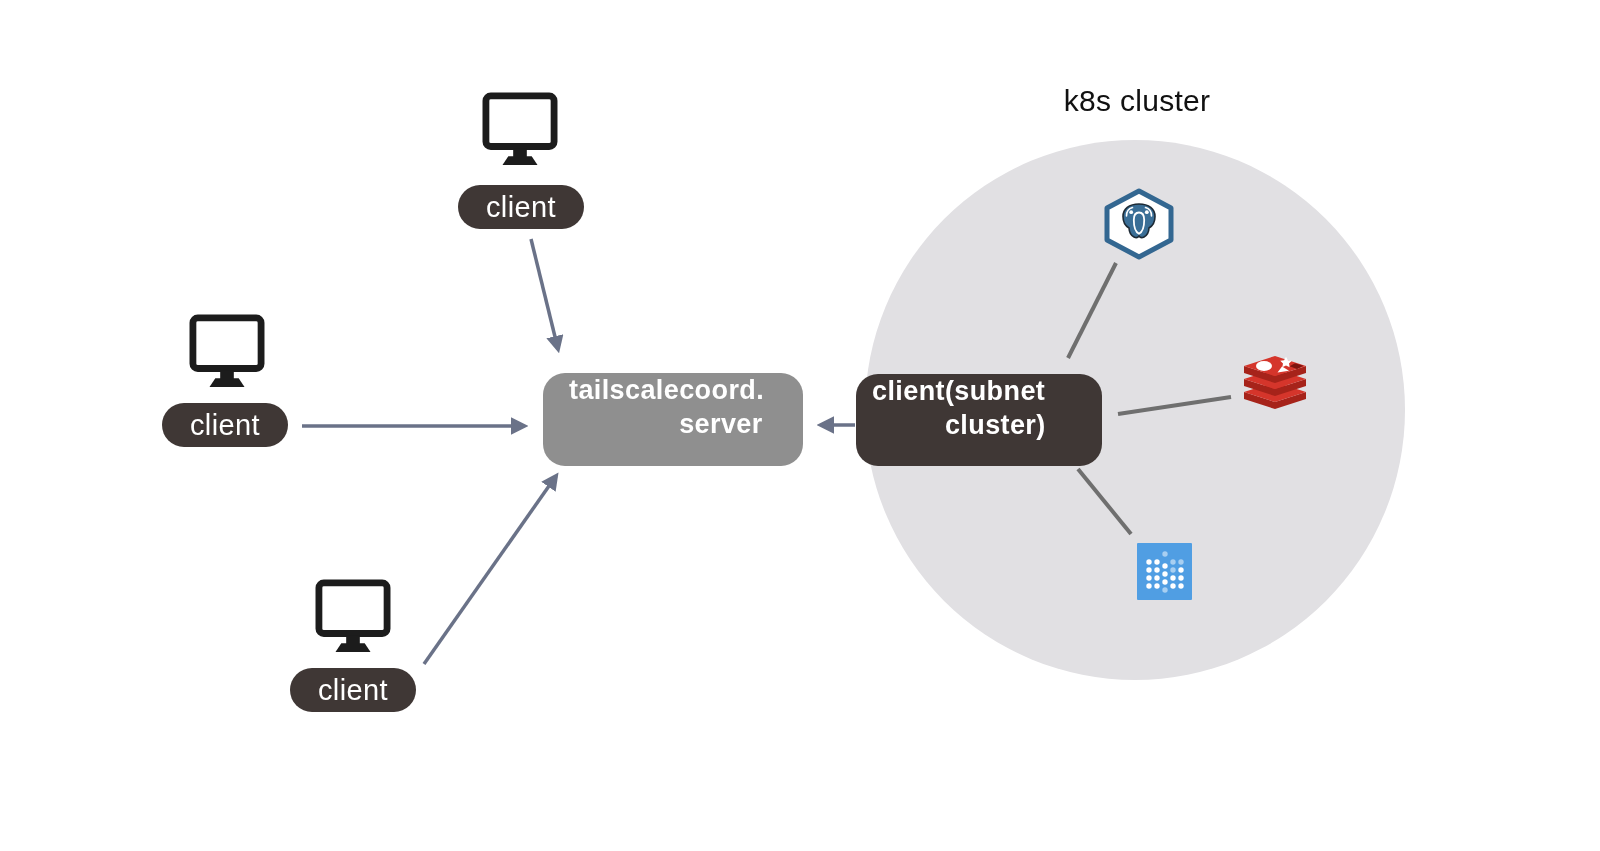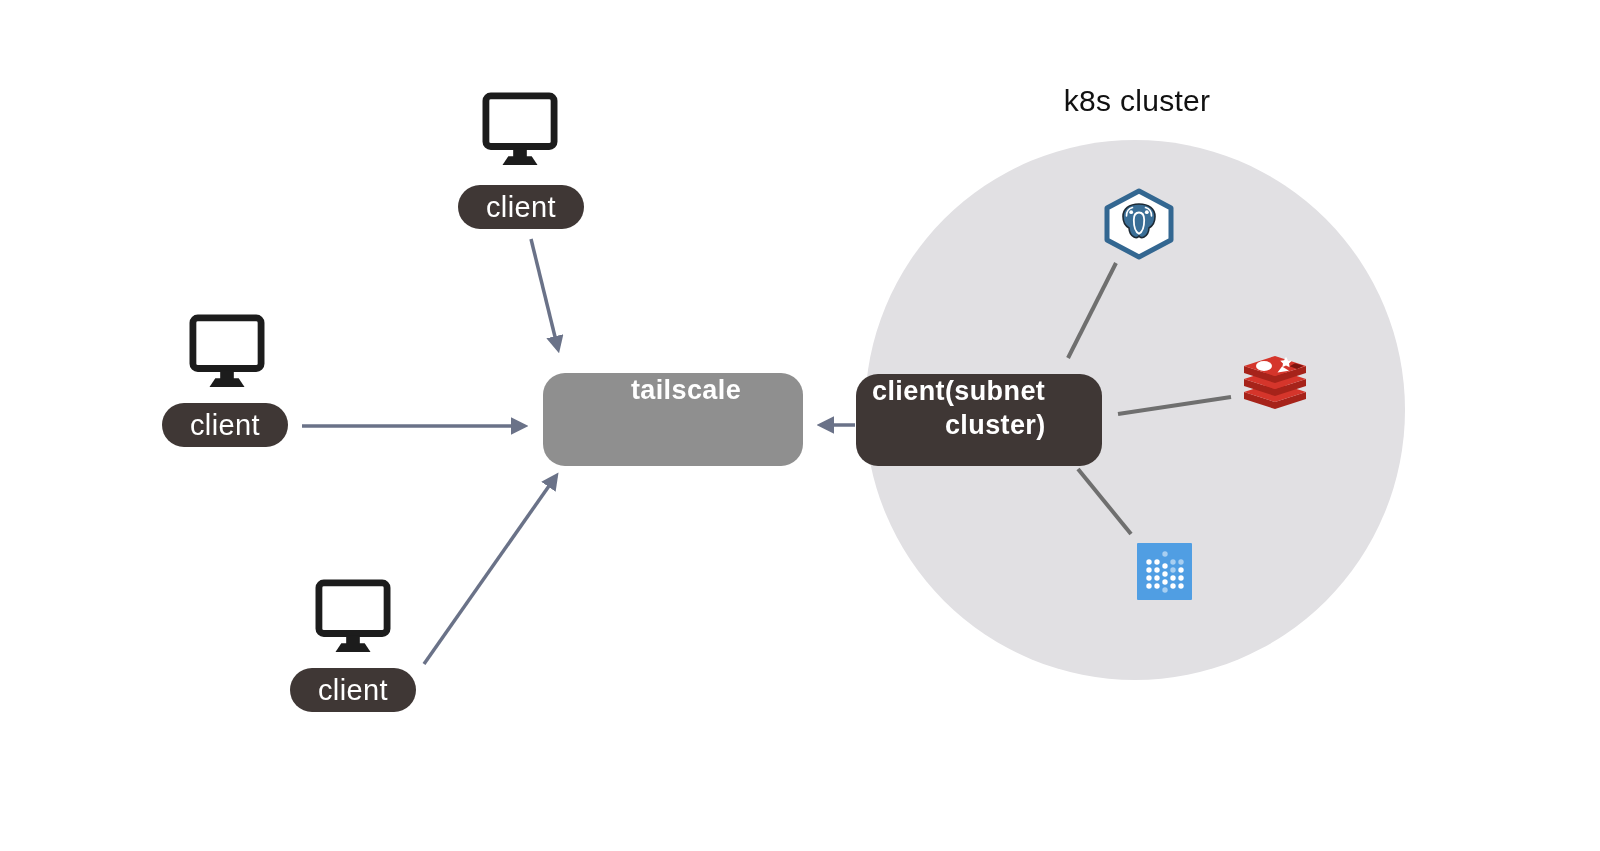--- a/index.html
+++ b/index.html
@@ -79,20 +79,21 @@
     <svg width="78" height="74" viewBox="0 0 80 76">
       <rect x="5" y="4" width="70" height="52" rx="5" fill="#ffffff" stroke="var(--monitor)" stroke-width="7"></rect>
       <rect x="33" y="58" width="14" height="9" fill="var(--monitor)"></rect>
       <path d="M28 66 L52 66 L58 75 L22 75 Z" fill="var(--monitor)"></path>
     </svg>
   </div>
   <div class="pill" style="left:290px;top:668px;">client</div>
 
   <div class="box server">
     <span>tailscale</span>
+    <span>coord. server</span>
   </div>
 
   <div class="box subnet">
     <span>client</span>
     <span>(subnet cluster)</span>
   </div>
 
   <div class="node" style="left:1101px;top:188px;">
     <svg width="76" height="72" viewBox="0 0 76 72">
       <polygon points="38,3 70,20 70,52 38,69 6,52 6,20" fill="#ffffff" stroke="var(--postgres-blue)" stroke-width="5" stroke-linejoin="round"></polygon>

